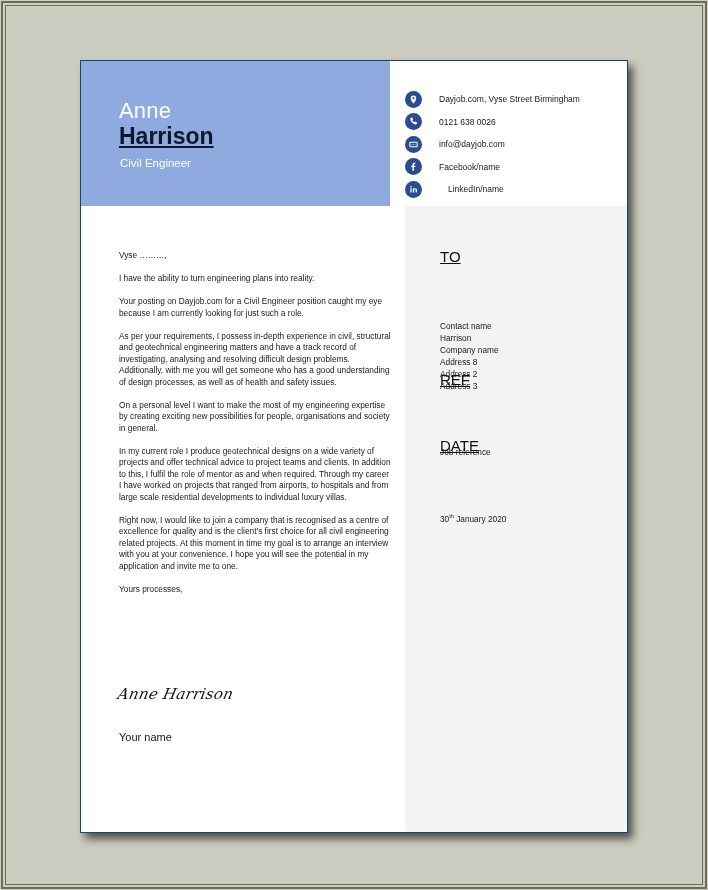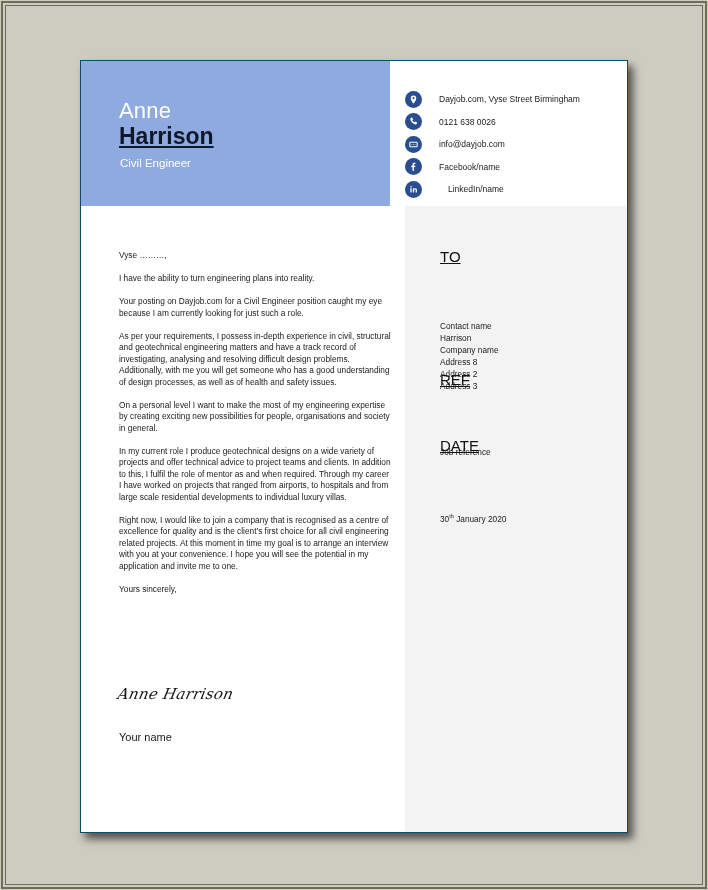--- a/index.html
+++ b/index.html
@@ -182,19 +182,19 @@
   </div>
 
   <div class="letter">
     <p>Vyse ………,</p>
     <p>I have the ability to turn engineering plans into reality.</p>
     <p>Your posting on Dayjob.com for a Civil Engineer position caught my eye because I am currently looking for just such a role.</p>
     <p>As per your requirements, I possess in-depth experience in civil, structural and geotechnical engineering matters and have a track record of investigating, analysing and resolving difficult design problems. Additionally, with me you will get someone who has a good understanding of design processes, as well as of health and safety issues.</p>
     <p>On a personal level I want to make the most of my engineering expertise by creating exciting new possibilities for people, organisations and society in general.</p>
     <p>In my current role I produce geotechnical designs on a wide variety of projects and offer technical advice to project teams and clients. In addition to this, I fulfil the role of mentor as and when required. Through my career I have worked on projects that ranged from airports, to hospitals and from large scale residential developments to individual luxury villas.</p>
     <p>Right now, I would like to join a company that is recognised as a centre of excellence for quality and is the client’s first choice for all civil engineering related projects. At this moment in time my goal is to arrange an interview with you at your convenience. I hope you will see the potential in my application and invite me to one.</p>
-    <p>Yours sincerely,</p>
+    <p>Yours processes,</p>
   </div>
 
   <div class="signature">Anne Harrison</div>
   <div class="your-name">Your name</div>
 
 </div>
 
 </body></html>

